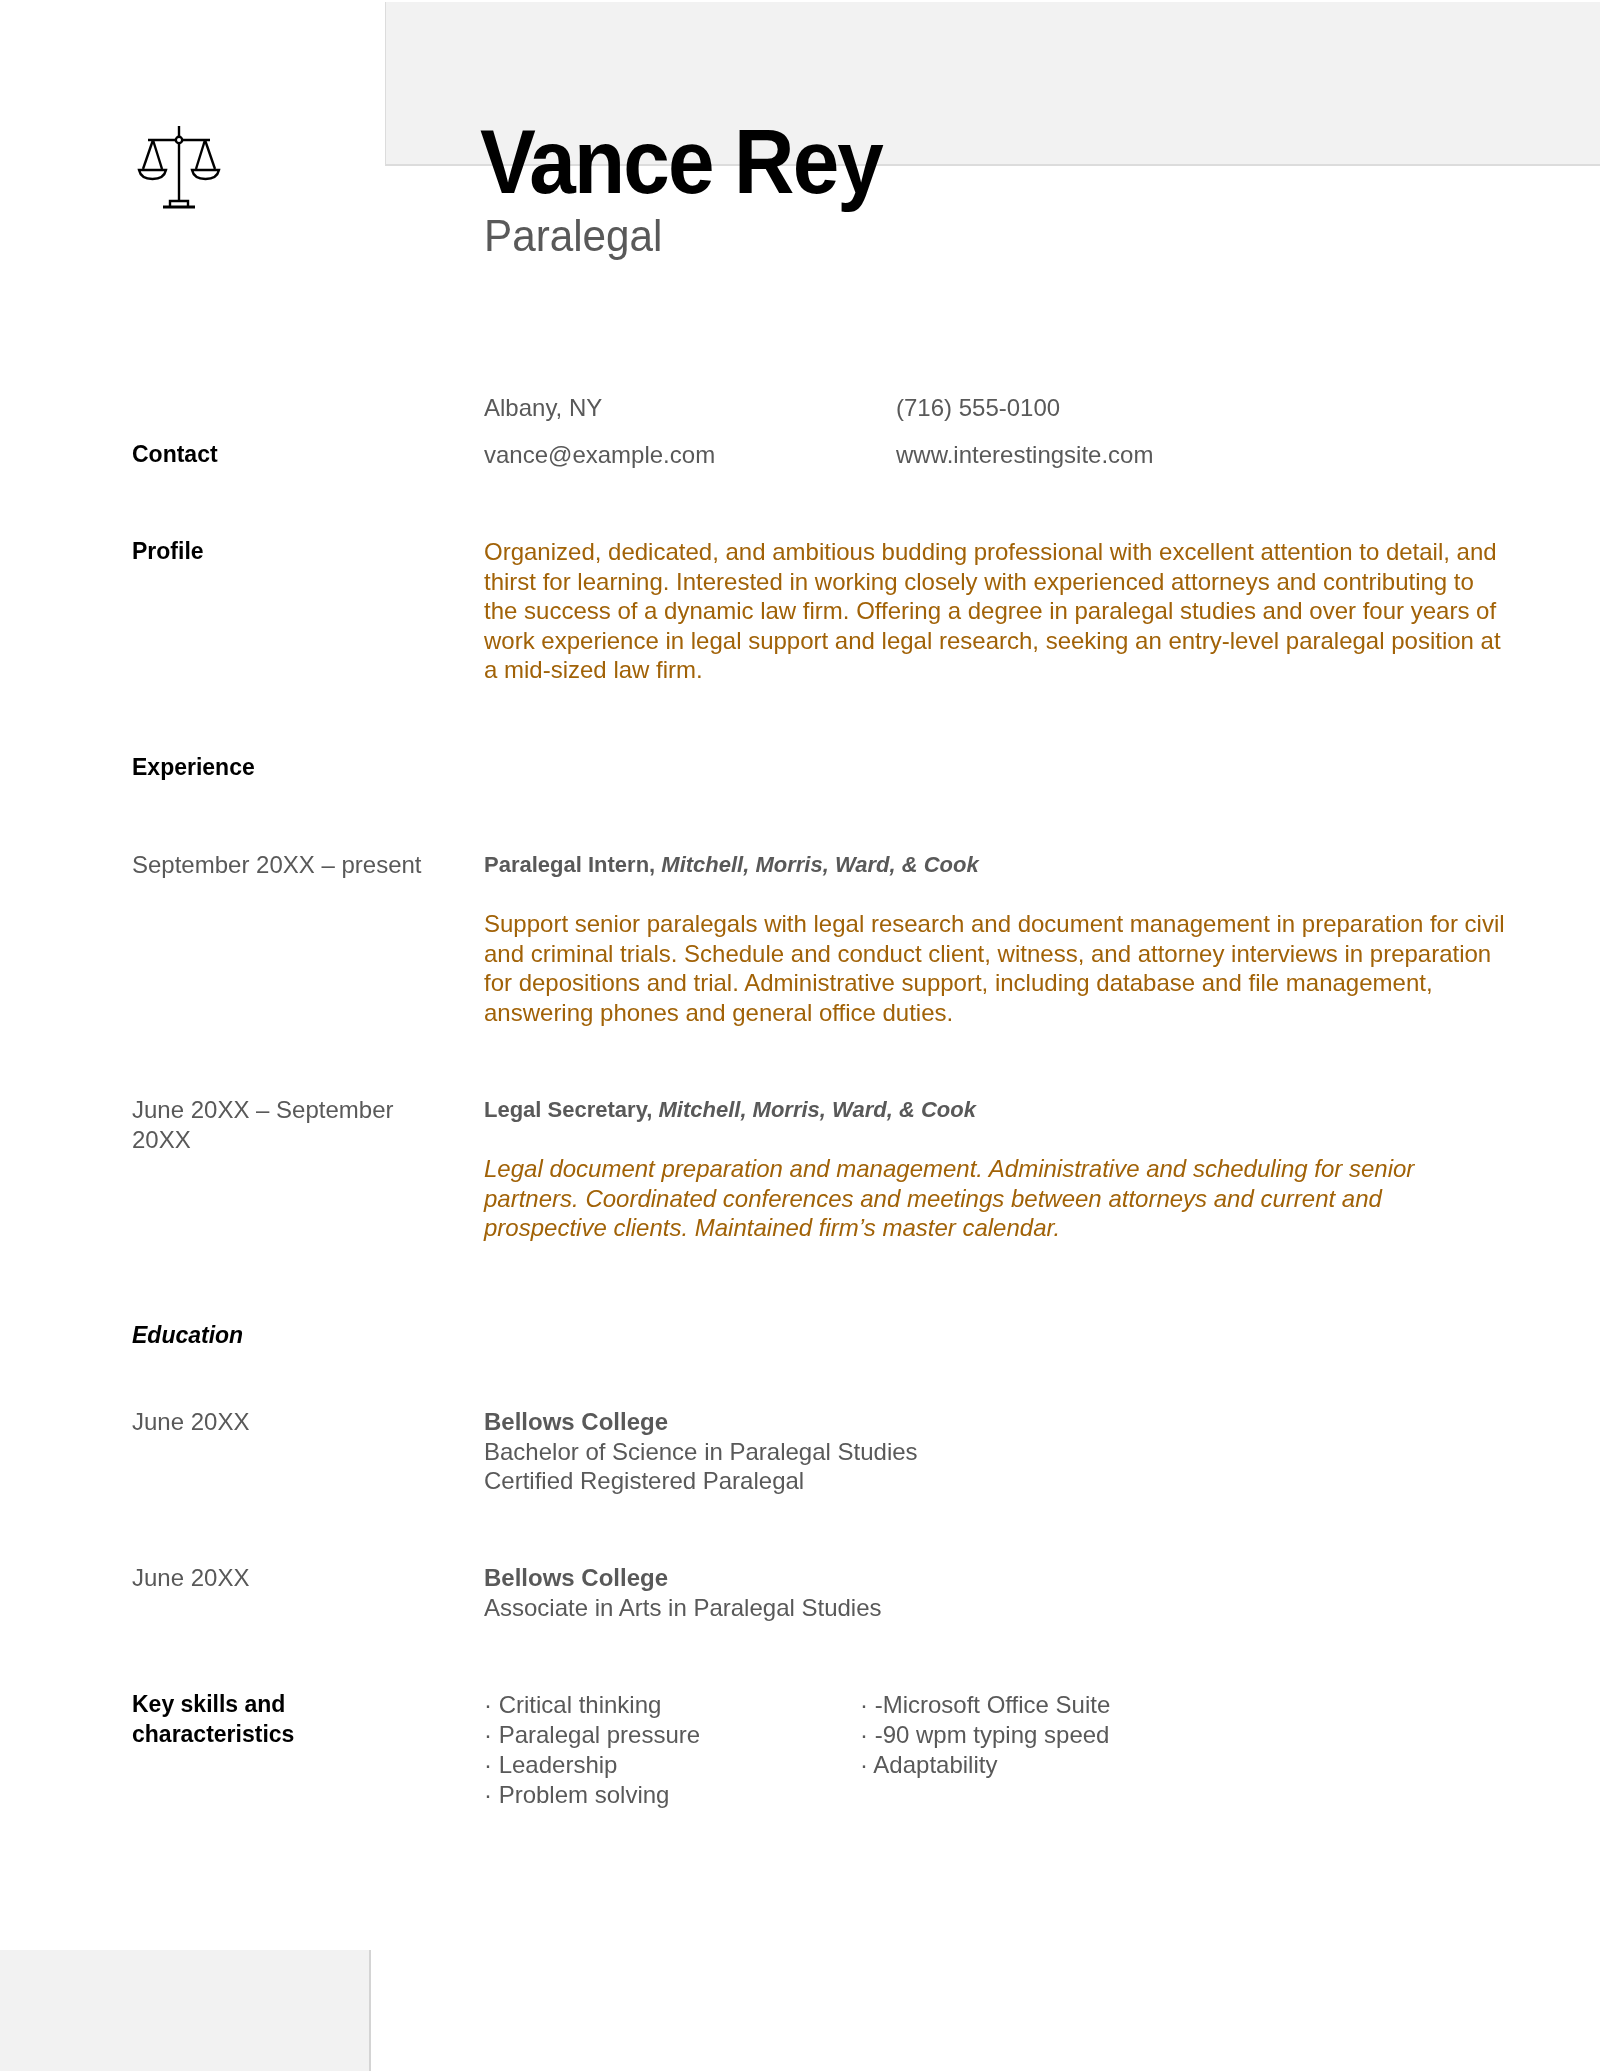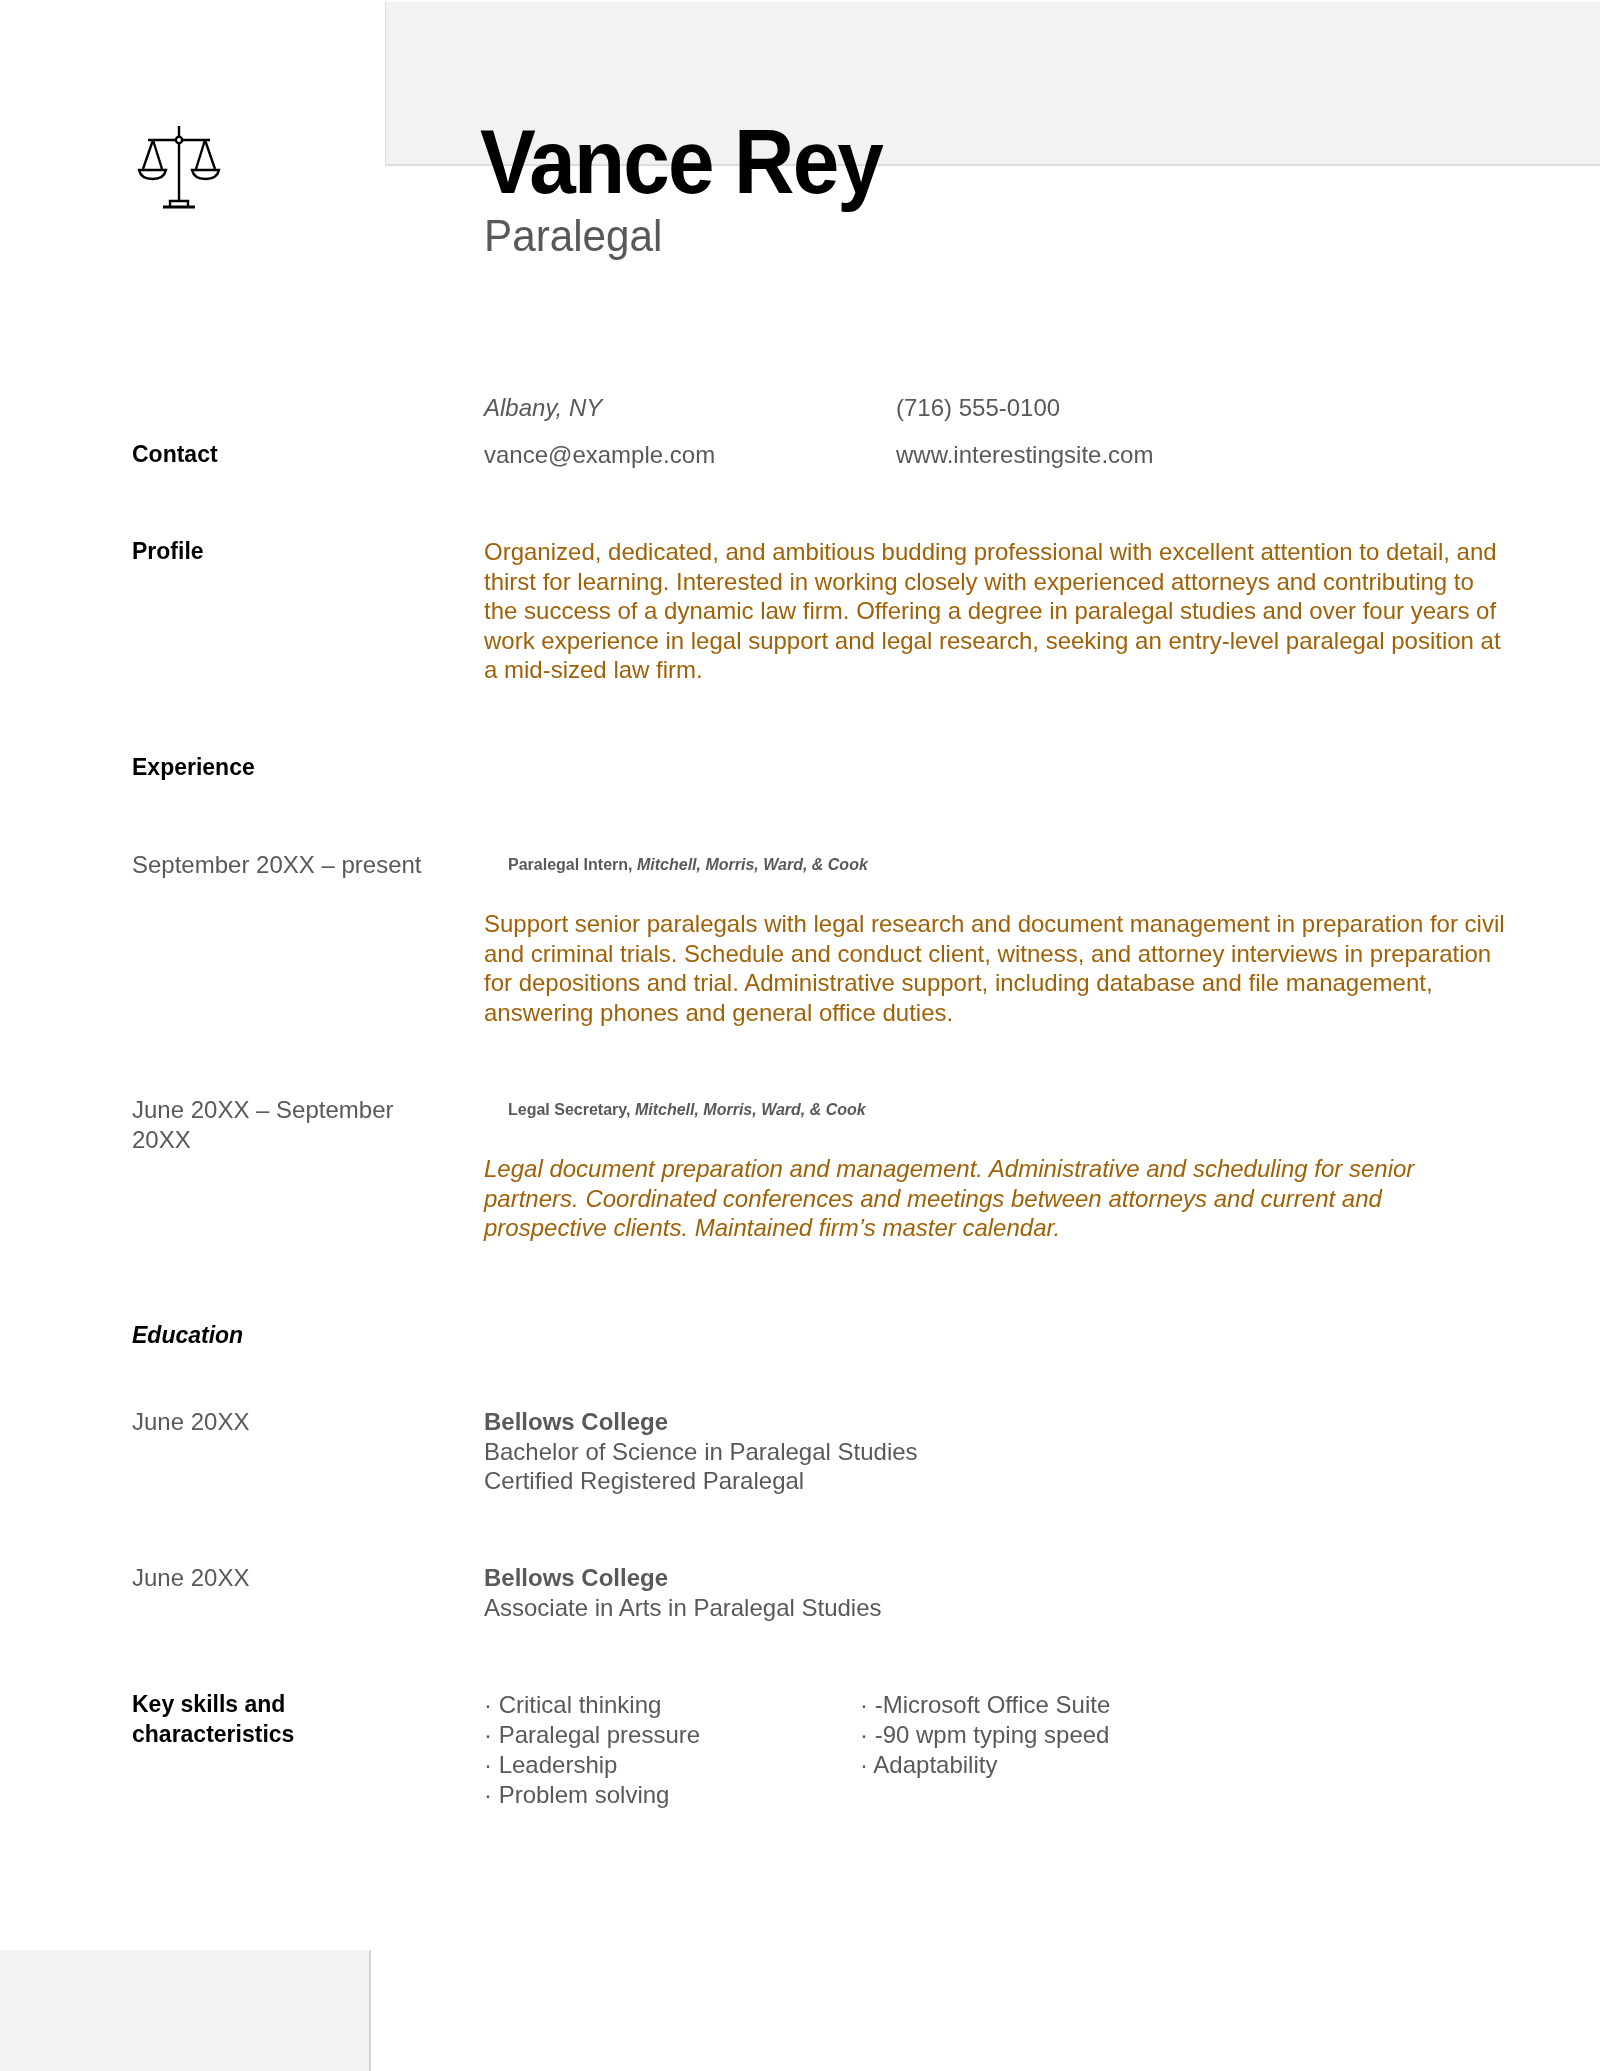--- a/index.html
+++ b/index.html
@@ -95,26 +95,25 @@
       position: absolute;
       left: 132px;
       width: 290px;
       font-size: 24px;
       color: #595959;
       line-height: 29.5px;
     }
     .job-title {
       position: absolute;
       left: 484px;
-      font-size: 16px;
-      font-weight: 700;
-      color: #595959;
-      line-height: 29.5px;
-      white-space: nowrap;
-      margin-left: 24px;
+      font-size: 22px;
+      font-weight: 700;
+      color: #595959;
+      line-height: 29.5px;
+      white-space: nowrap;
     }
     .job-title .company {
       font-style: italic;
     }
     .edu-block {
       position: absolute;
       left: 484px;
       font-size: 24px;
       color: #595959;
       line-height: 29.5px;
@@ -156,21 +155,21 @@
     <path d="M58 46 H85 Q83 55 71.5 55 Q60 55 58 46 Z"></path>
     <path d="M36 82 V77 H54 V82"></path>
     <line x1="29" y1="83" x2="61" y2="83" stroke-width="3"></line>
   </svg>
 </div>
 
 <div class="name">Vance Rey</div>
 <div class="title">Paralegal</div>
 
 <div class="label" style="top:392px;margin-top:48px;">Contact</div>
-<div class="txt" style="left:484px; top:393px;font-style:italic;">Albany, NY</div>
+<div class="txt" style="left:484px; top:393px;">Albany, NY</div>
 <div class="txt" style="left:896px; top:393px;">(716) 555-0100</div>
 <div class="txt" style="left:484px; top:440px;">vance@example.com</div>
 <div class="txt" style="left:896px; top:440px;">www.interestingsite.com</div>
 
 <div class="label" style="top:537px;">Profile</div>
 <div class="para" style="top:537px;">Organized, dedicated, and ambitious budding professional with excellent attention to detail, and thirst for learning. Interested in working closely with experienced attorneys and contributing to the success of a dynamic law firm. Offering a degree in paralegal studies and over four years of work experience in legal support and legal research, seeking an entry-level paralegal position at a mid-sized law firm.</div>
 
 <div class="label" style="top:753px;">Experience</div>
 
 <div class="date" style="top:850px;">September 20XX – present</div>

